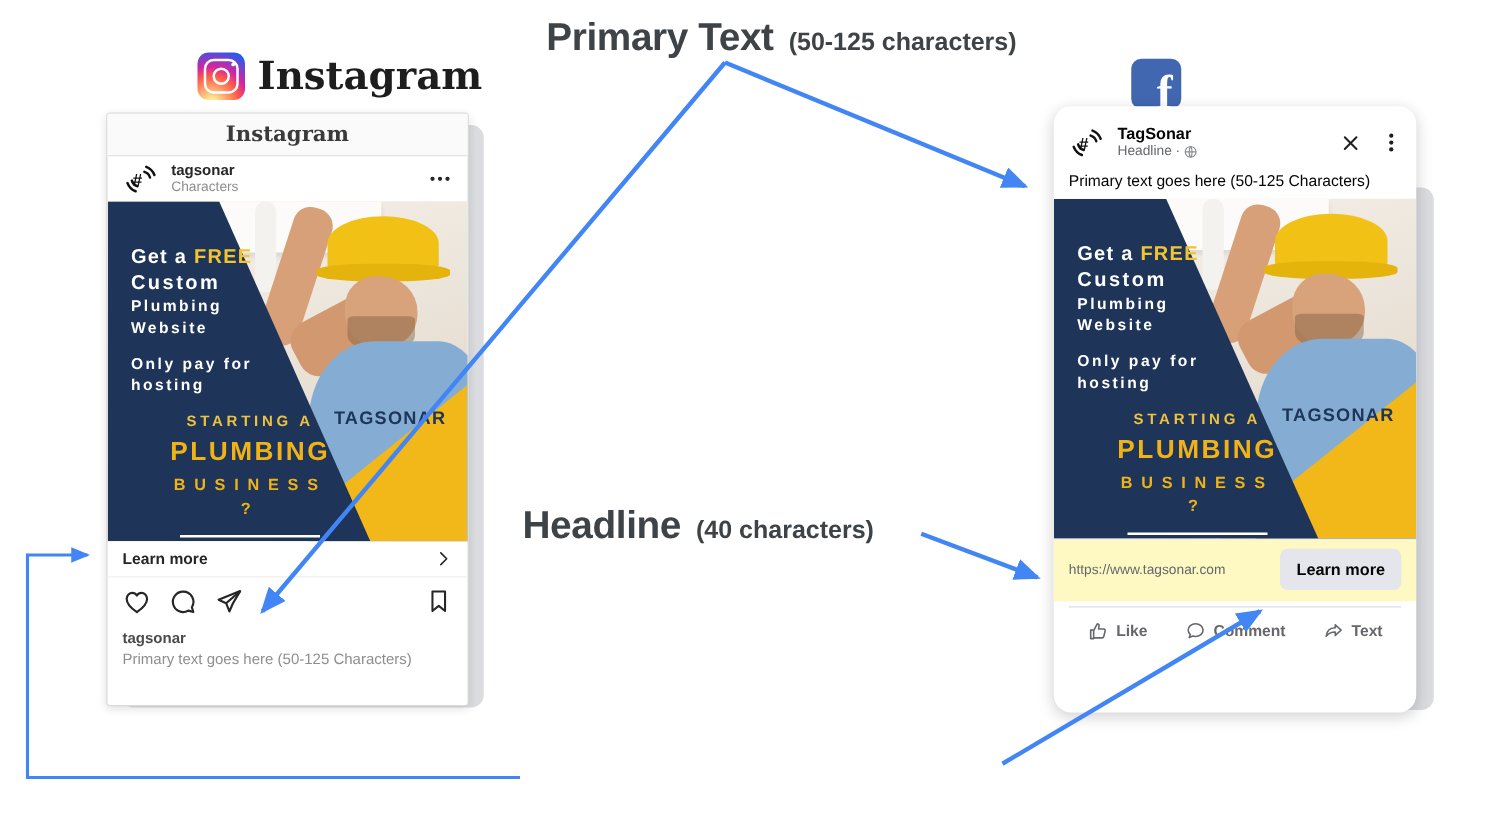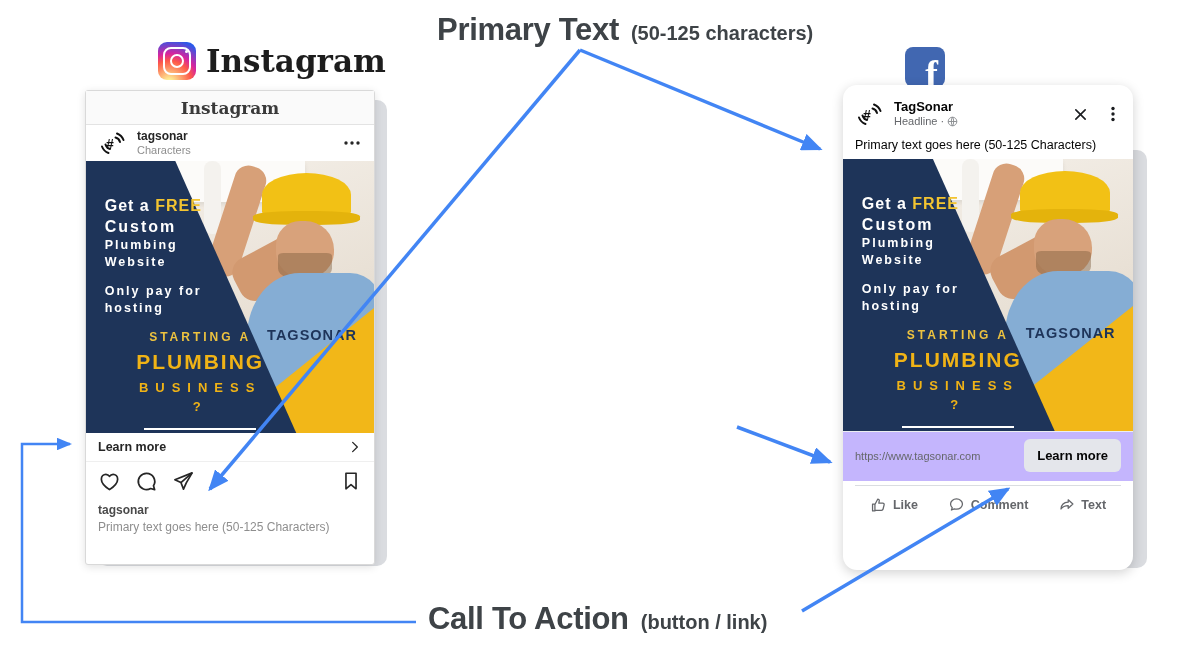--- a/index.html
+++ b/index.html
@@ -91,21 +91,21 @@
   
   .ig-learn { height:29px; display:flex; align-items:center; justify-content:space-between; padding:0 12px; border-bottom:1px solid #efefef; }
   .ig-learn .lbl { font-size:12.5px; font-weight:600; color:#262626; }
   .ig-actions { height:38px; display:flex; align-items:center; padding:0 12px; gap:14px; }
   .ig-actions .spacer { flex:1; }
   .ig-caption { padding:2px 12px 0; line-height:1.45; }
   .ig-caption .u { font-size:12px; font-weight:600; color:#4a4a4a; }
   .ig-caption .p { font-size:12px; color:#8e8e8e; }
 
   
-  .fb-footer { background:#c4b5fd; border-top:1px solid #eceef1; padding:7px 12px 9px; display:flex; align-items:center; gap:8px; flex:0 0 auto; }
+  .fb-footer { background:#fef9c3; border-top:1px solid #eceef1; padding:7px 12px 9px; display:flex; align-items:center; gap:8px; flex:0 0 auto; }
   .fb-f-left { flex:1; min-width:0; }
   .fb-url { font-size:11px; color:#65676b; }
   .fb-headline { font-size:13.5px; font-weight:700; color:#050505; line-height:1.3; margin-top:2px; }
   .fb-btn { background:#e4e6eb; border:none; border-radius:6px; padding:9px 13px; font-size:13px; font-weight:700; color:#050505; font-family:"Liberation Sans",sans-serif; white-space:nowrap; cursor:pointer; }
   .fb-actionbar { margin:4px 12px 0; border-top:1px solid #dadde1; display:flex; align-items:center; justify-content:space-around; padding:10px 0 14px; }
   .fb-act { display:flex; align-items:center; gap:6px; font-size:12.5px; font-weight:600; color:#65676b; cursor:pointer; }
 
   .icon { display:inline-flex; align-items:center; justify-content:center; }
 </style>
 </head>
@@ -125,23 +125,23 @@
       <path d="M737 427 L830 462" stroke-width="3.5" marker-end="url(#ah)"></path>
       <path d="M416 622 L22 622 L22 444 L70 444" stroke-width="2.5" marker-end="url(#ah)"></path>
       <path d="M802 611 L1008 489" stroke-width="3.5" marker-end="url(#ah)"></path>
     </g>
   </svg>
 
   <div class="note note-primary">
     <span class="t">Primary Text</span>
     <span class="s">(50-125 characters)</span>
   </div>
-  <div class="note note-cta">
-    <span class="t">Call To Action</span>
-    <span class="s">(button / link)</span>
+  <div class="note note-headline">
+    <span class="t">Headline</span>
+    <span class="s">(40 characters)</span>
   </div>
 
   <div class="ig-logo">
     <div class="ig-glyph">
       <div class="cam"></div>
         <div class="lens"></div>
         <div class="dot"></div>
     </div>
     <div class="word script">Instagram</div>
   </div>

